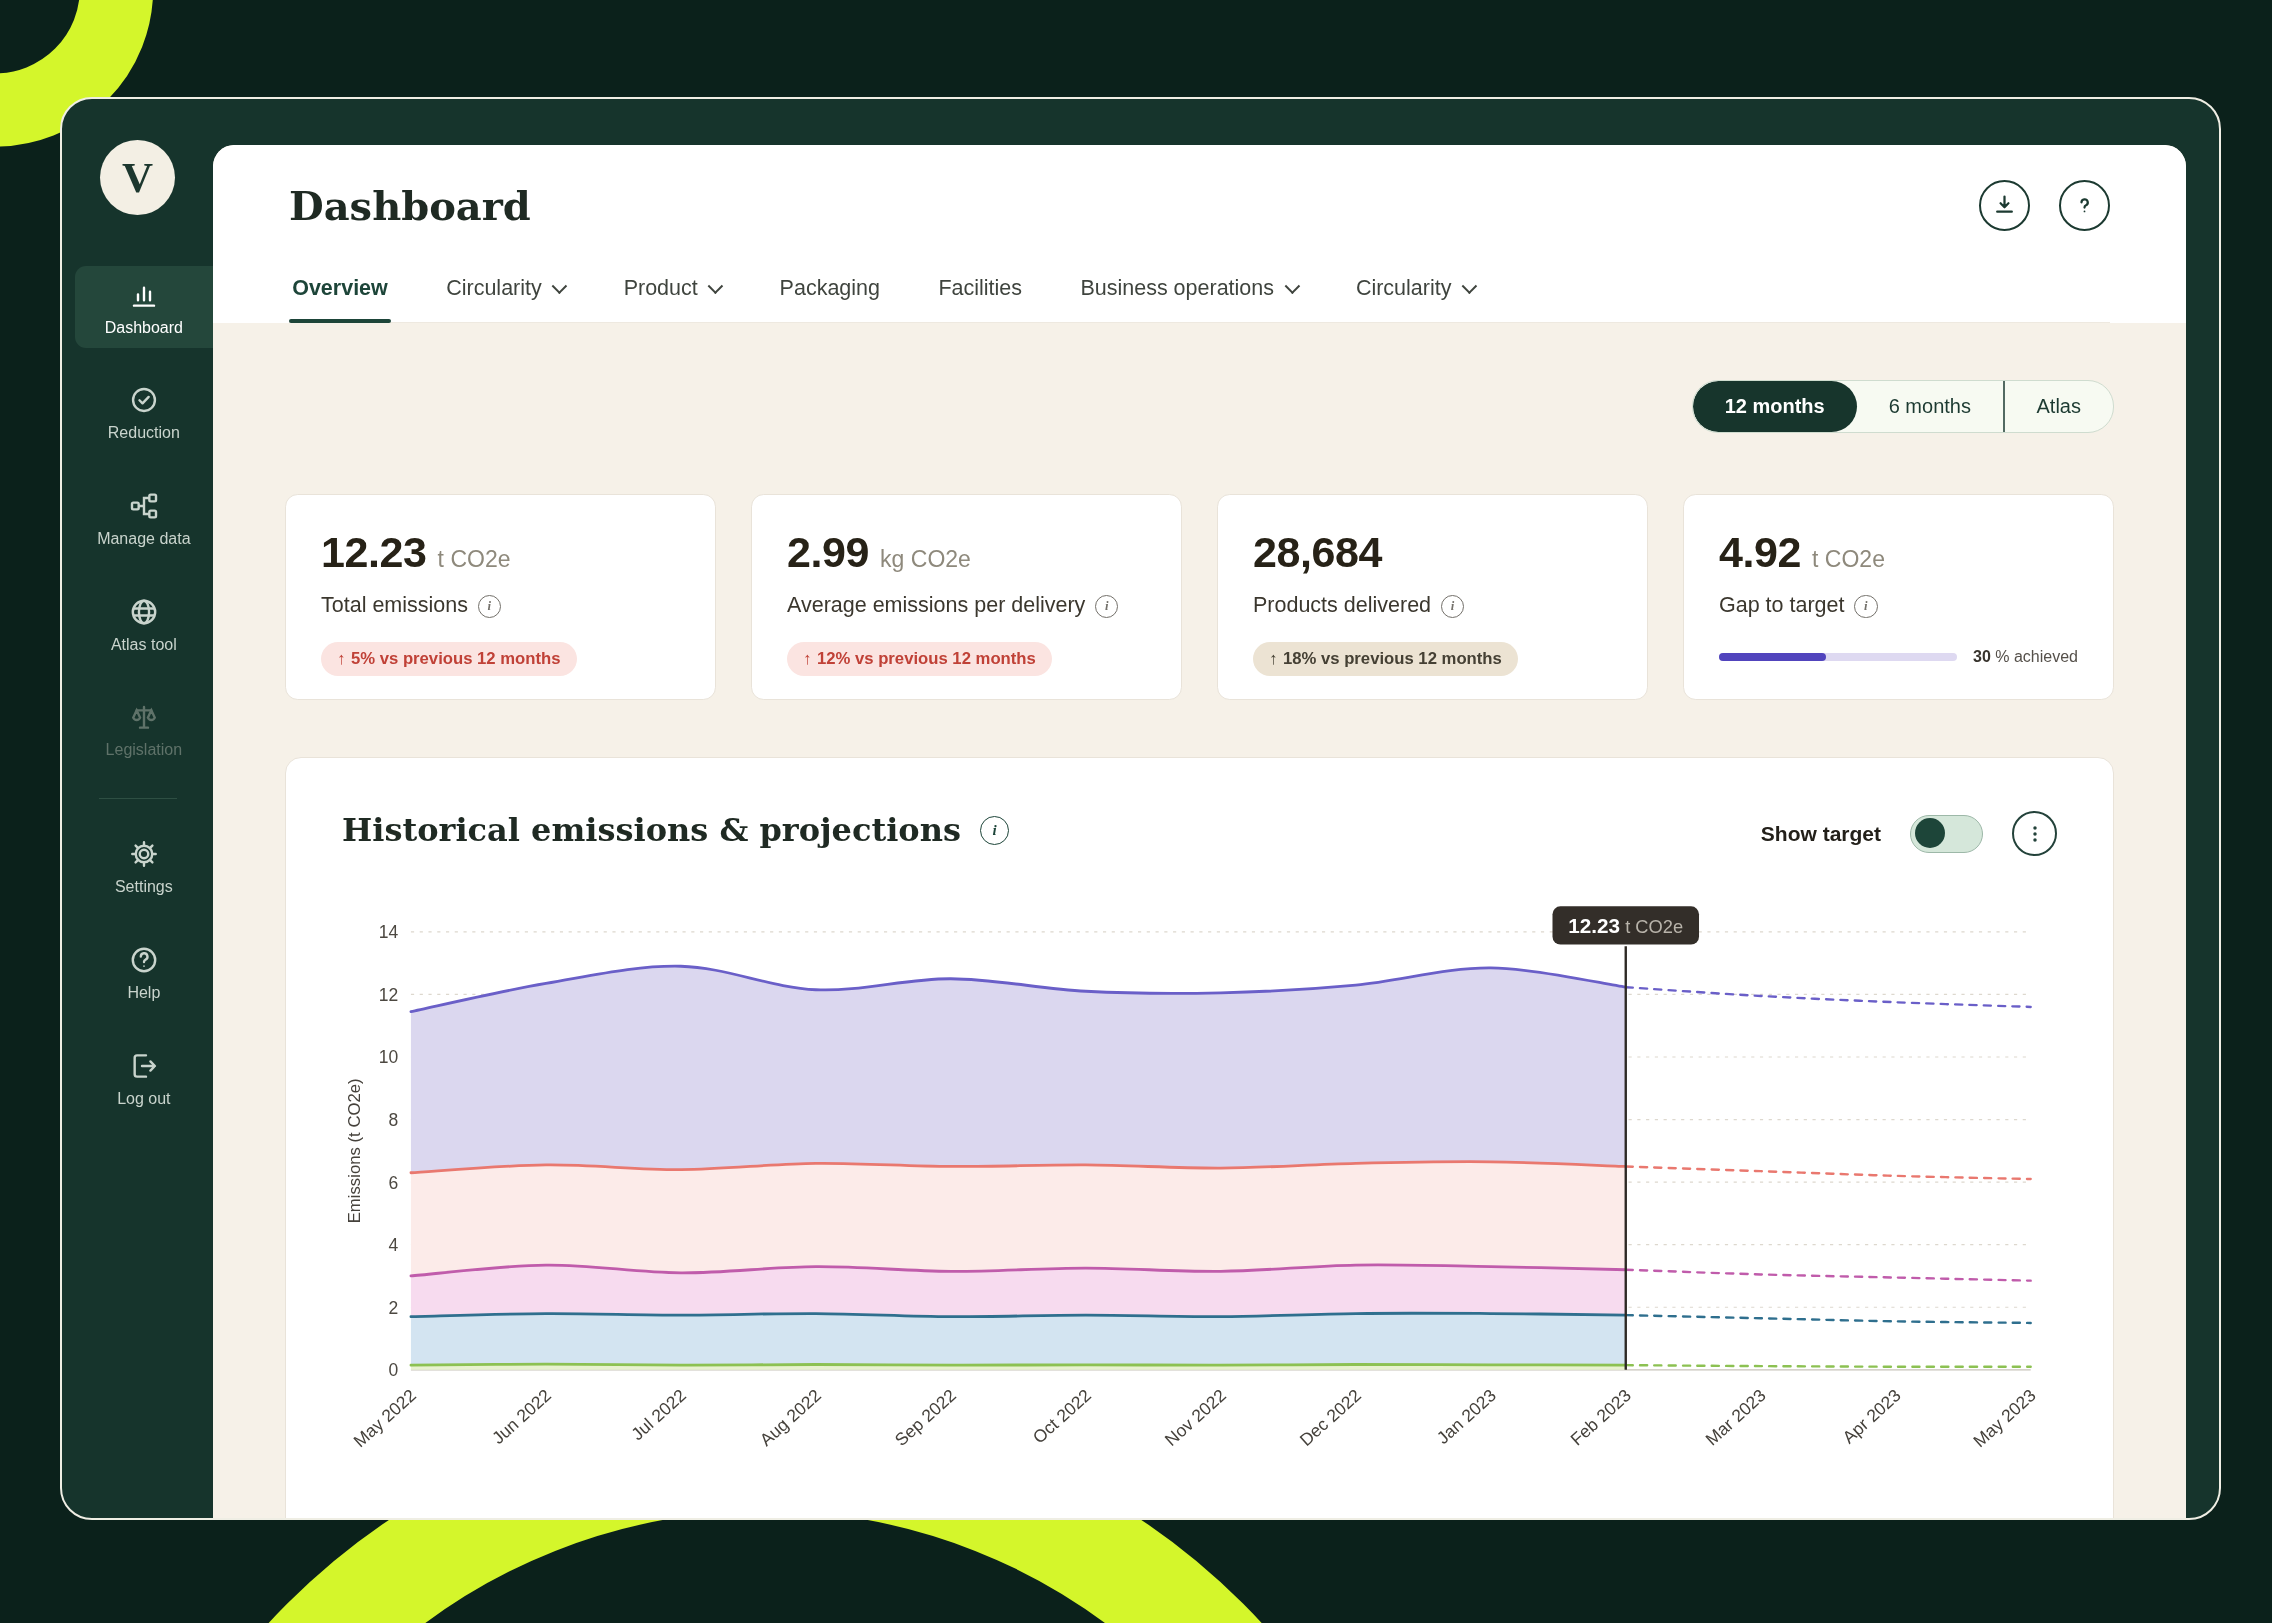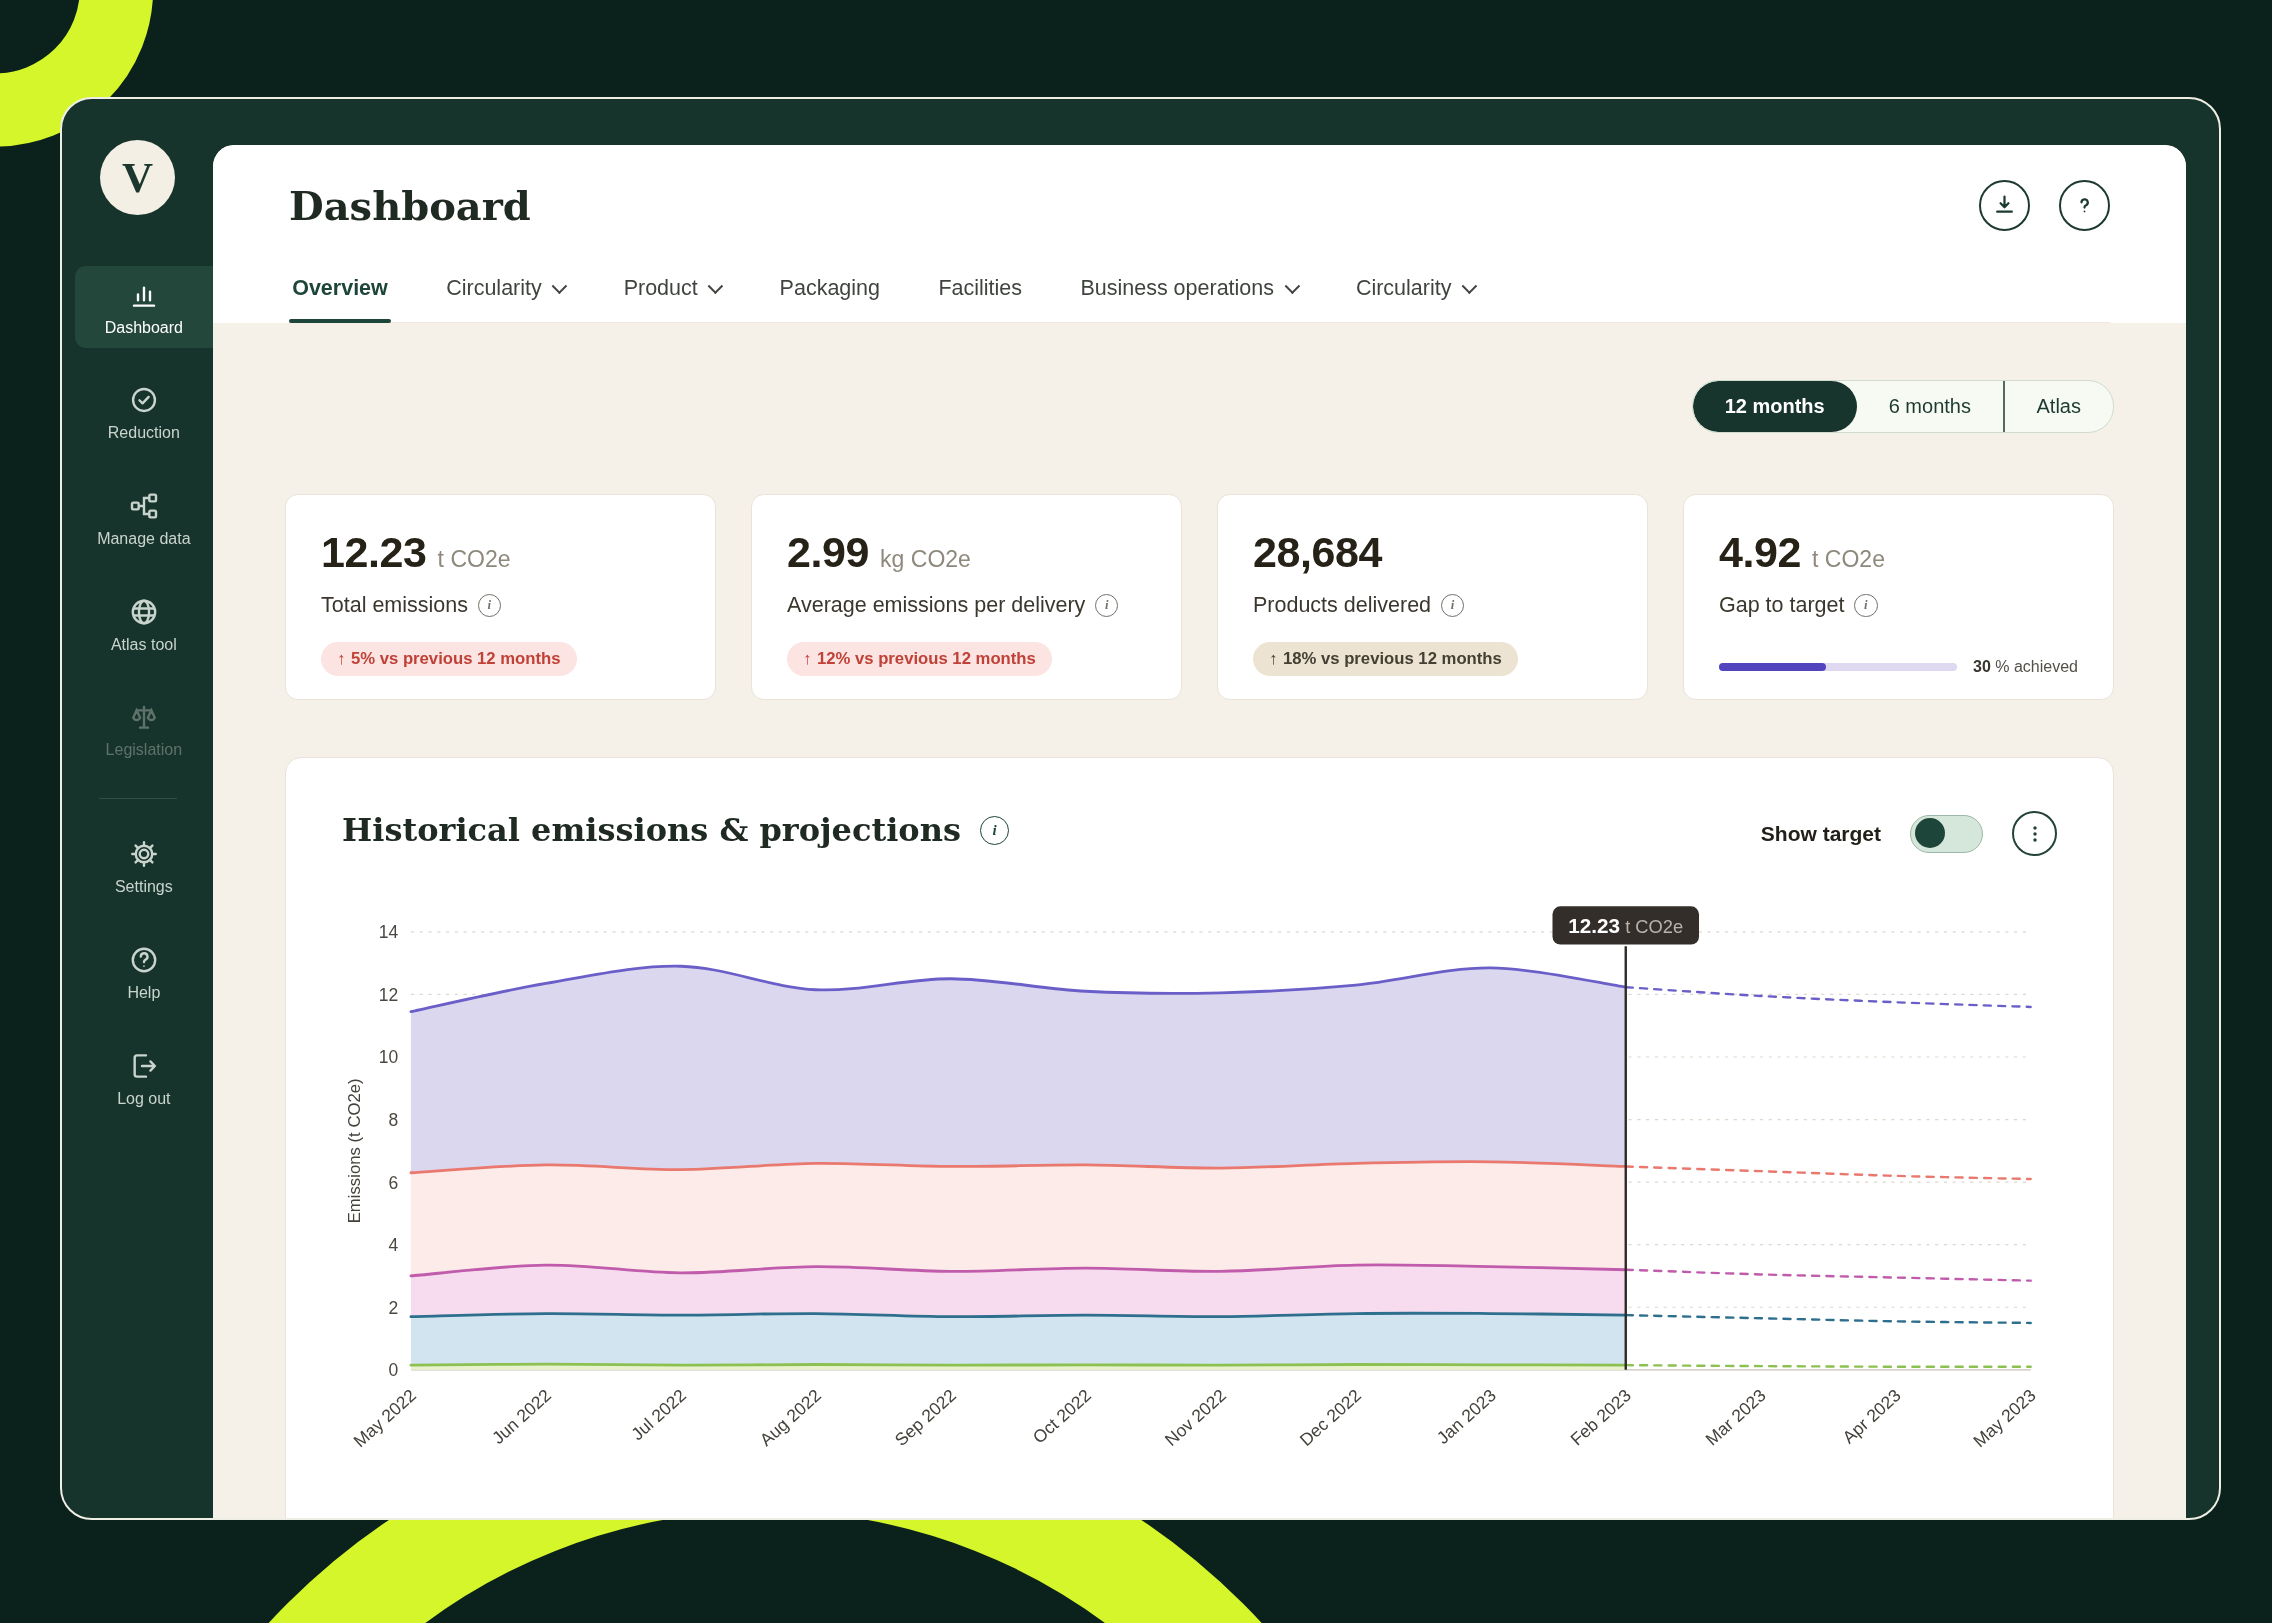--- a/index.html
+++ b/index.html
@@ -63,29 +63,29 @@
   .seg-opt.active{background:#17352c;color:#ffffff;border-radius:26px;font-weight:bold;}
   .seg-div{width:1.6px;align-self:stretch;background:#1c3a31;opacity:.75;}
 
   
   .cards{display:grid;grid-template-columns:repeat(4,1fr);gap:35px;margin-top:61px;}
   .card{background:#fff;border:0.8px solid #e9e3d9;border-radius:12.7px;padding:33px 35px;
     height:206px;box-sizing:border-box;}
   .value-row{display:flex;align-items:baseline;gap:11px;}
   .value{font-size:43px;font-weight:bold;color:#272217;letter-spacing:-0.4px;}
   .unit{font-size:23px;color:#8e897c;font-weight:500;}
-  .label-row{margin-top:16px;display:flex;align-items:center;gap:9.6px;font-size:21.5px;color:#3b372e;}
+  .label-row{margin-top:16px;display:flex;align-items:flex-end;gap:9.6px;font-size:21.5px;color:#3b372e;}
   .info-i{width:21.5px;height:21.5px;border:1.4px solid #73706a;border-radius:50%;display:inline-flex;
     align-items:center;justify-content:center;font-size:12.7px;color:#73706a;font-weight:700;
     font-family:"Liberation Serif",serif;font-style:italic;flex:none;cursor:pointer;}
   .badge{display:inline-flex;align-items:center;gap:5.6px;margin-top:24px;padding:7.2px 16px;
     border-radius:796px;font-size:16.7px;font-weight:bold;}
   .badge.red{background:#fbe4e1;color:#c04137;}
   .badge.neutral{background:#ece3d3;color:#454034;}
-  .progress-row{margin-top:40px;display:flex;align-items:center;gap:16px;}
+  .progress-row{margin-top:30px;display:flex;align-items:center;gap:16px;}
   .track{flex:1;height:8px;border-radius:4px;background:#ded9f1;}
   .fill{width:45%;height:100%;border-radius:4px;background:#5144bd;}
   .progress-label{font-size:16px;color:#55504a;white-space:nowrap;}
   .progress-label b{color:#38342e;}
 
   
   .chart-card{margin-top:57px;background:#fff;border:0.8px solid #e9e3d9;border-radius:16px;
     padding:53px 56px 0;height:916px;box-sizing:border-box;}
   .chart-head{display:flex;justify-content:space-between;align-items:flex-start;}
   .chart-title-row{display:flex;align-items:center;gap:19px;}

